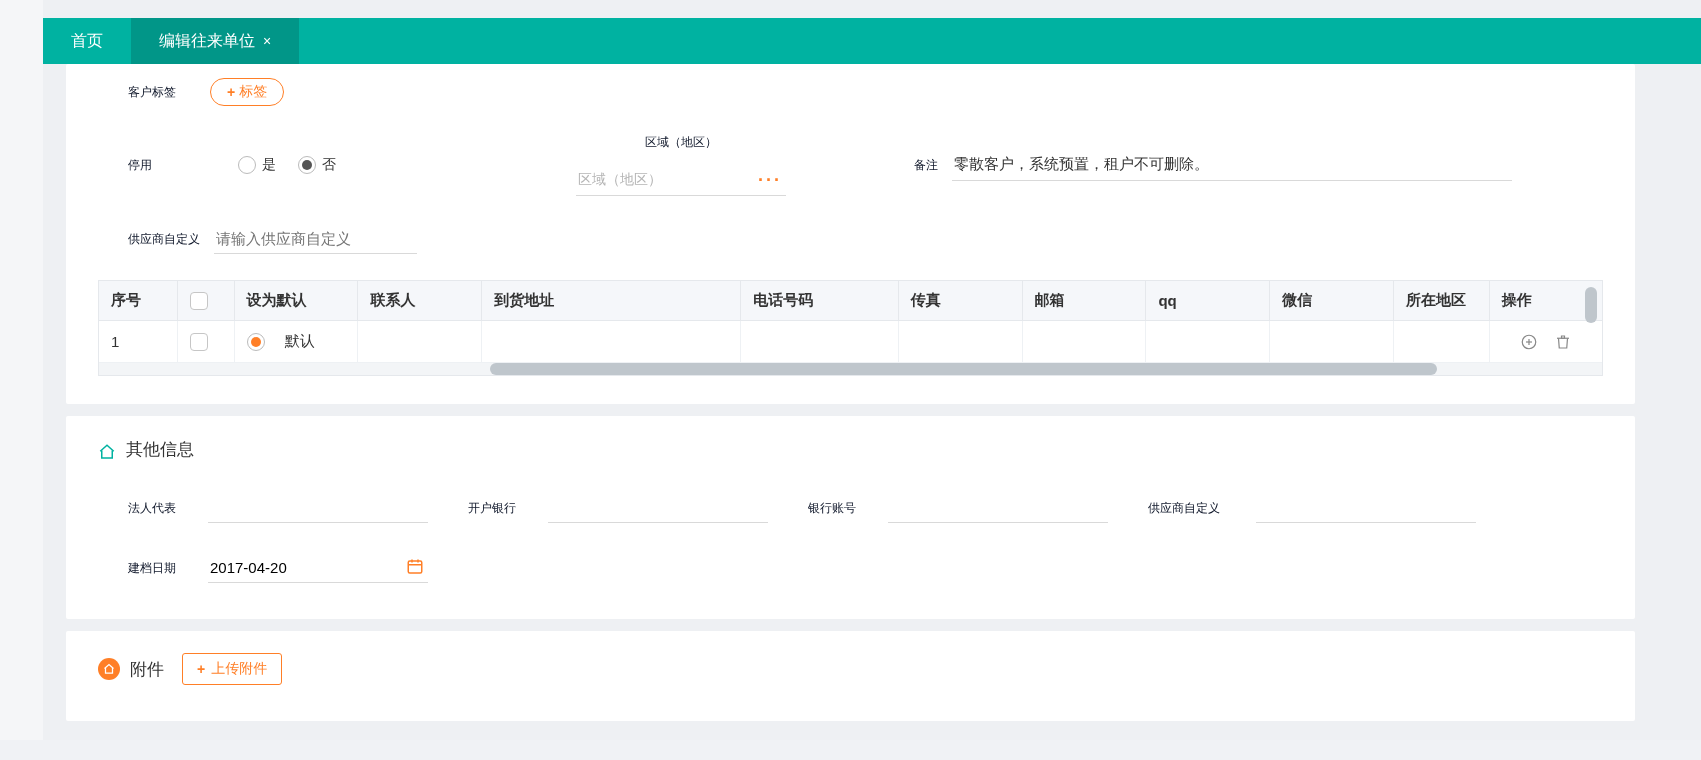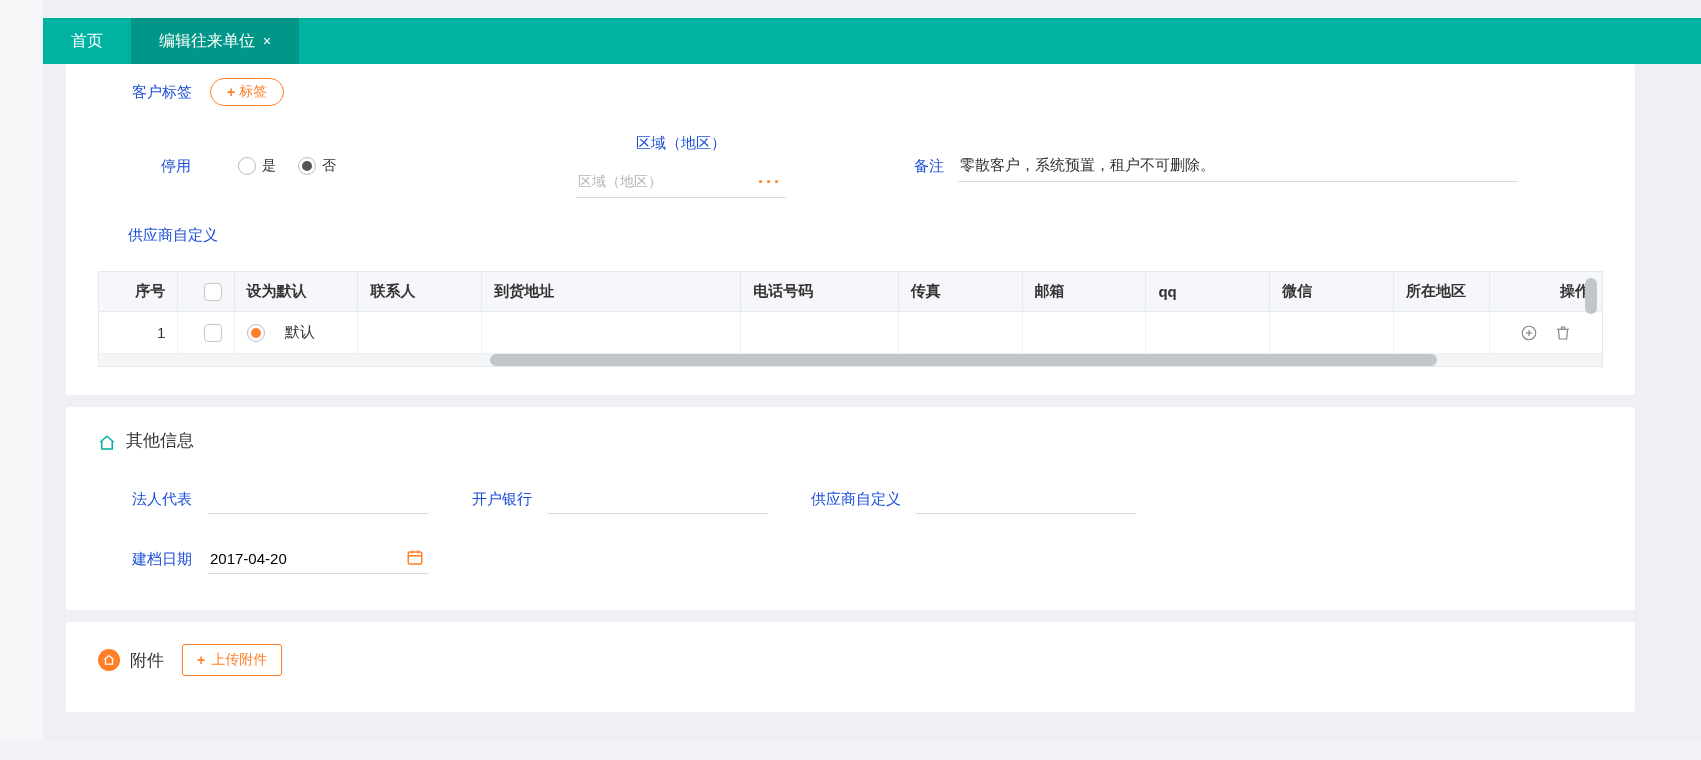--- a/index.html
+++ b/index.html
@@ -76,24 +76,24 @@
     padding: 14px 0 14px 30px;
     flex-wrap: nowrap;
   }
   .form-item {
     display: flex;
     align-items: center;
     gap: 14px;
     min-width: 0;
   }
   .form-label {
-    color: #1d4ed8;
-    font-size: 15px;
+    color: #0f172a;
+    font-size: 12px;
     white-space: nowrap;
-    text-align: center;
+    text-align: left;
   }
   .form-label.narrow {
     min-width: 68px;
   }
   
   .tag-btn {
     display: inline-flex;
     align-items: center;
     gap: 4px;
     border: 1px solid #ff7f27;
@@ -208,21 +208,21 @@
   thead th:last-child { border-right: none; }
   tbody td {
     padding: 10px 12px;
     border-right: 1px solid #eef1f4;
     border-bottom: 1px solid #eef1f4;
     font-size: 15px;
     text-align: left;
     height: 42px;
   }
   tbody td:last-child { border-right: none; }
-  .center { text-align: right; }
+  .center { text-align: left; }
   .checkbox {
     width: 18px; height: 18px;
     border: 1px solid #c6c6c6;
     border-radius: 4px;
     display: inline-block;
     cursor: pointer;
     background: #fff;
     vertical-align: middle;
   }
   .row-radio {
@@ -395,20 +395,21 @@
 
         <div class="form-item">
           <span class="form-label">备注</span>
           <div class="remark-value">零散客户，系统预置，租户不可删除。</div>
         </div>
       </div>
 
       <div class="form-row">
         <div class="form-item">
           <span class="form-label">供应商自定义</span>
+          <input class="underline-input" placeholder="请输入供应商自定义" style="">
         </div>
       </div>
 
 
       <div class="table-wrap">
         <table>
           <colgroup>
             <col style="width:70px">
             <col style="width:50px">
             <col style="width:110px">
@@ -498,20 +499,24 @@
       <div class="other-info-grid">
         <div class="other-info-item">
           <span class="form-label narrow">法人代表</span>
           <input class="underline-input" style="">
         </div>
         <div class="other-info-item">
           <span class="form-label narrow">开户银行</span>
           <input class="underline-input" style="">
         </div>
         <div class="other-info-item">
+          <span class="form-label narrow">银行账号</span>
+          <input class="underline-input" style="">
+        </div>
+        <div class="other-info-item">
           <span class="form-label" style="min-width:96px;">供应商自定义</span>
           <input class="underline-input" style="">
         </div>
         <div class="other-info-item" style="width:100%;">
           <span class="form-label narrow">建档日期</span>
           <span class="date-wrap">
             <input class="underline-input" value="2017-04-20" style="">
             <svg class="cal-icon" viewBox="0 0 24 24" fill="none" stroke="#ff7f27" stroke-width="2">
               <rect x="3" y="5" width="18" height="16" rx="2"></rect>
               <line x1="3" y1="10" x2="21" y2="10"></line>

